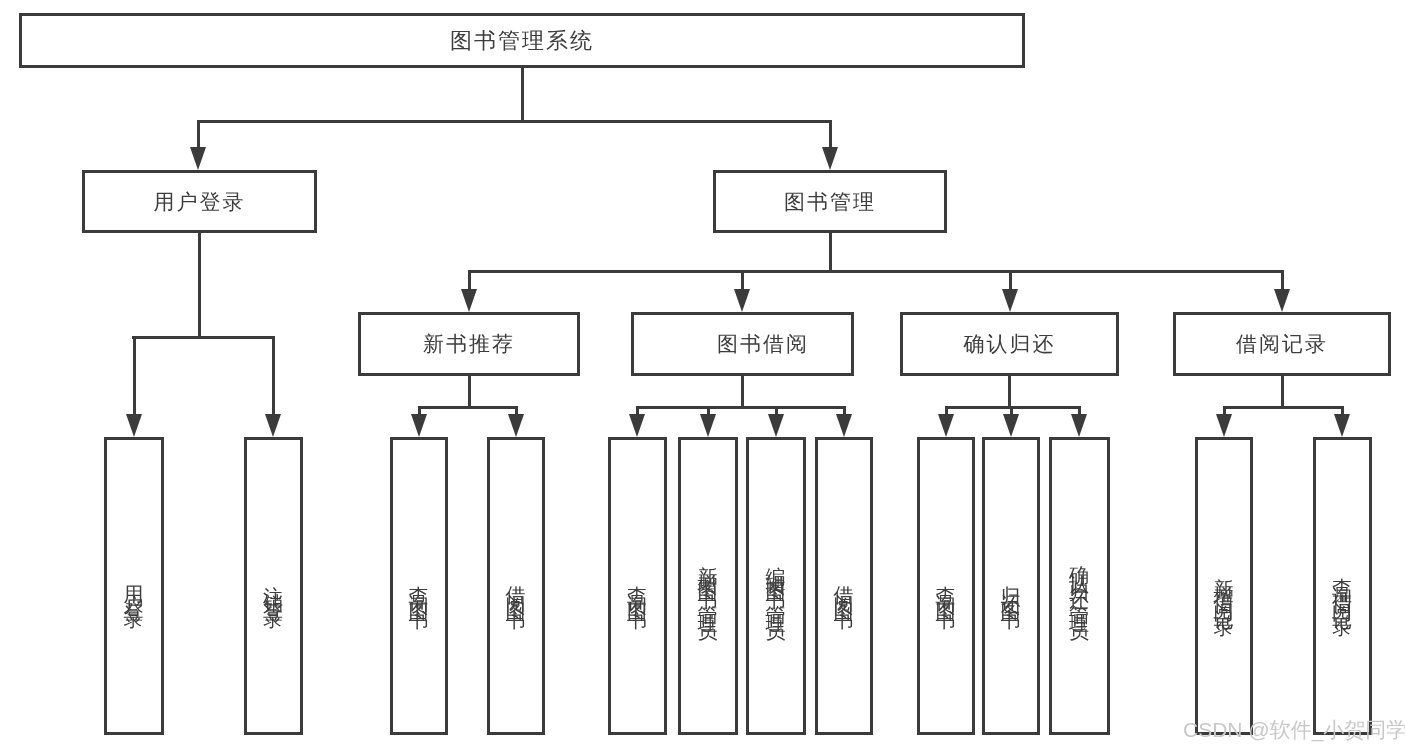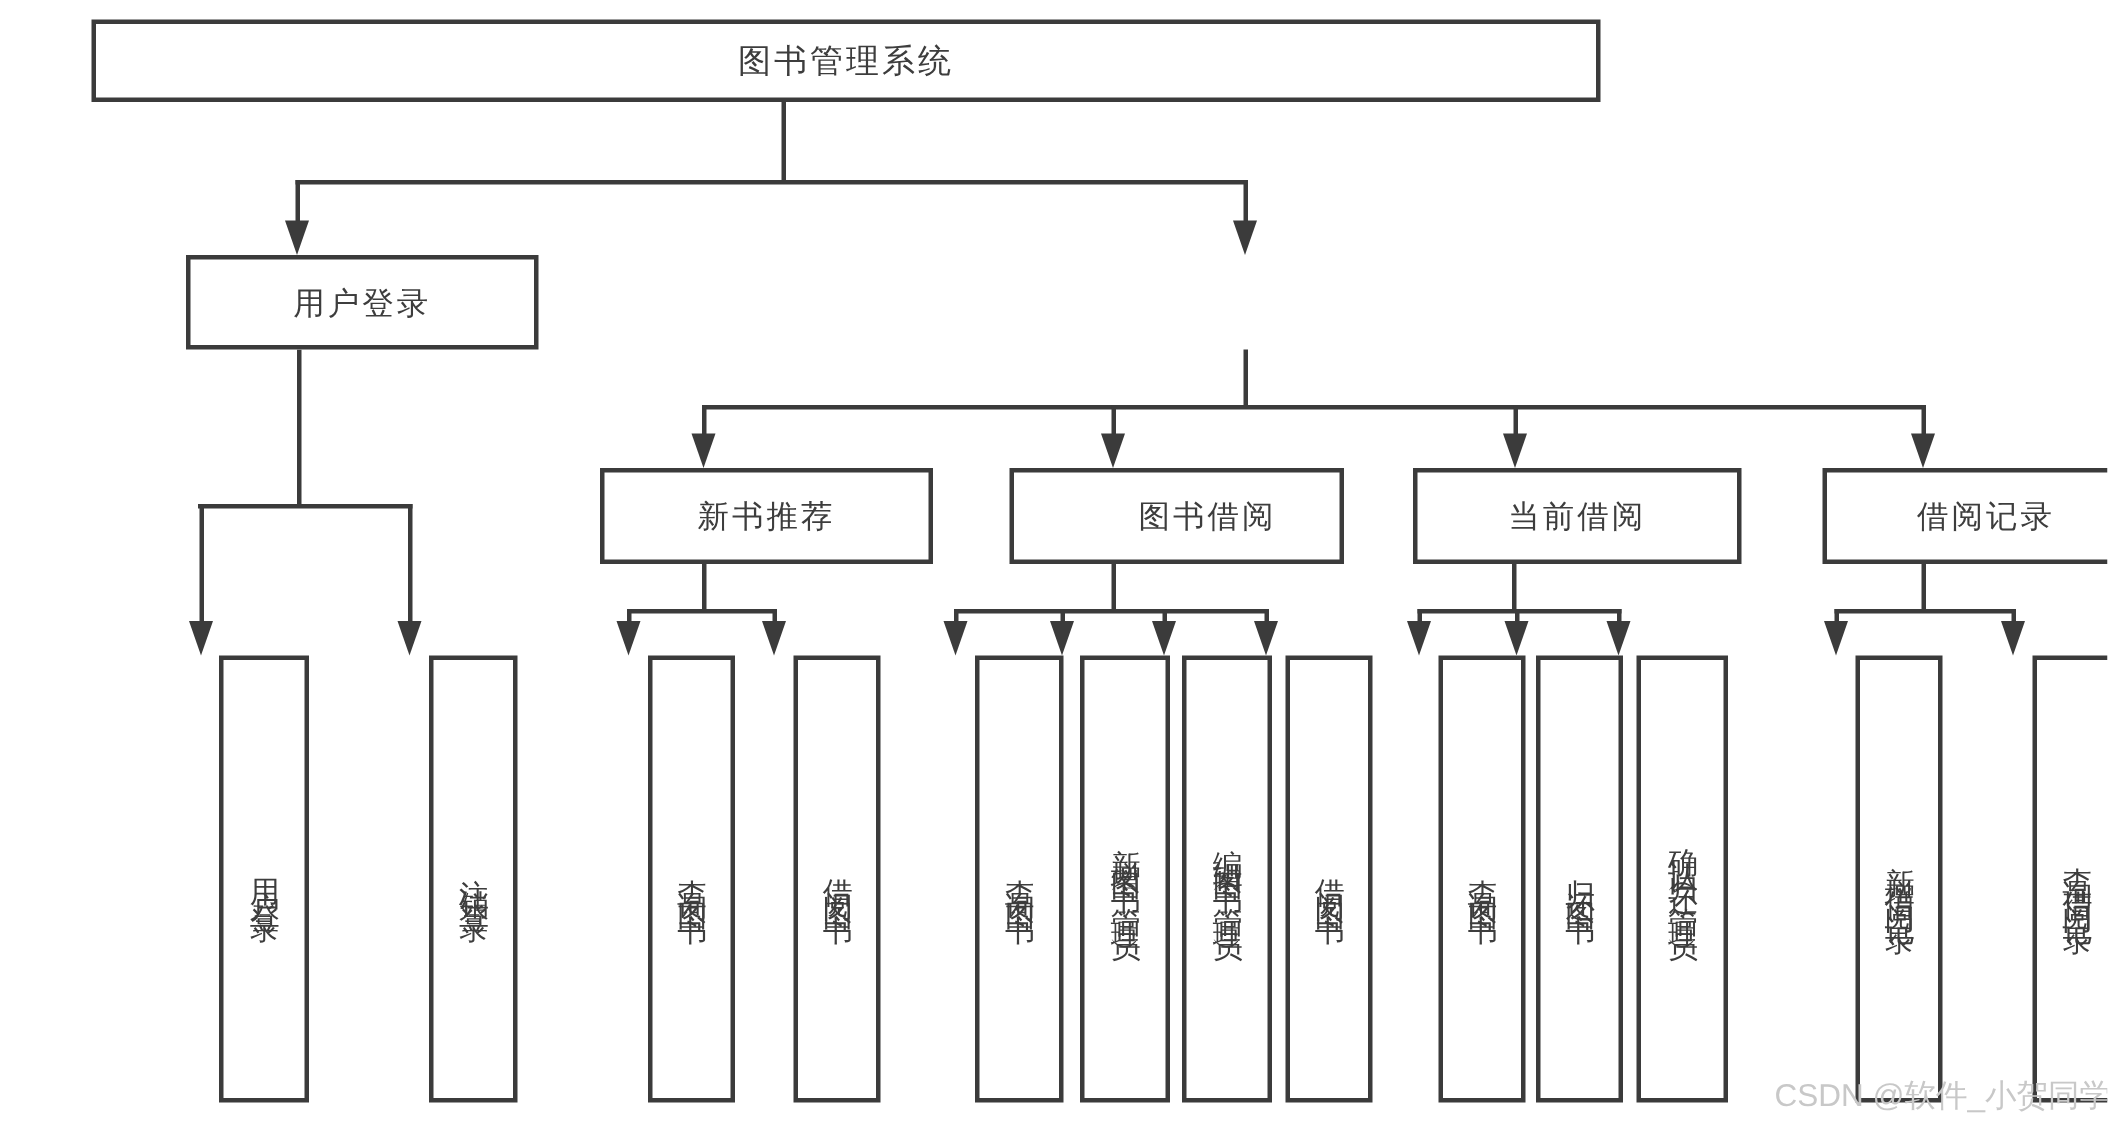--- a/index.html
+++ b/index.html
@@ -20,21 +20,20 @@
   .box{
     position:absolute;
     box-sizing:border-box;
     background:var(--box-bg);
     border:3px solid var(--stroke);
     display:flex;align-items:center;justify-content:center;
     text-align:left;
     font-size:21px;
     letter-spacing:2px;
     z-index:2;
-    margin-left:42px;
   }
   .box.root{font-size:22px;}
   .box.v{
     writing-mode:vertical-rl;
     text-orientation:mixed;
     font-size:20px;
     letter-spacing:8px;
     line-height:1;
     padding:6px 0;
   }
@@ -64,36 +63,37 @@
 <div id="canvas">
 
   <div class="box root" style="left:19px;top:13px;width:1006px;height:55px;">图书管理系统</div>
 
   <div class="vl" style="left:520.5px;top:68px;height:52px;"></div>
   <div class="hl" style="left:196.5px;top:120px;width:635px;"></div>
   <div class="arrow" style="left:190px;top:120px;height:50px;"></div>
   <div class="arrow" style="left:822px;top:120px;height:50px;"></div>
 
   <div class="box" style="left:82px;top:170px;width:235px;height:63px;">用户登录</div>
+  <div class="box" style="left:713px;top:170px;width:234px;height:63px;">图书管理</div>
 
   <div class="vl" style="left:198px;top:233px;height:103px;"></div>
   <div class="hl" style="left:132px;top:336px;width:143px;"></div>
   <div class="arrow" style="left:126px;top:336px;height:101px;"></div>
   <div class="arrow" style="left:265px;top:336px;height:101px;"></div>
 
   <div class="vl" style="left:828.5px;top:233px;height:37px;"></div>
   <div class="hl" style="left:467.5px;top:270px;width:815px;"></div>
   <div class="arrow" style="left:461px;top:270px;height:42px;"></div>
   <div class="arrow" style="left:734px;top:270px;height:42px;"></div>
   <div class="arrow" style="left:1002px;top:270px;height:42px;"></div>
   <div class="arrow" style="left:1274px;top:270px;height:42px;"></div>
 
   <div class="box" style="left:358px;top:312px;width:222px;height:64px;">新书推荐</div>
   <div class="box" style="left:631px;top:312px;width:223px;height:64px;padding-left:41px;">图书借阅</div>
-  <div class="box" style="left:900px;top:312px;width:219px;height:64px;">当前借阅</div>
+  <div class="box" style="left:900px;top:312px;width:219px;height:64px;">确认归还</div>
   <div class="box" style="left:1173px;top:312px;width:218px;height:64px;">借阅记录</div>
 
   <div class="vl" style="left:467.5px;top:376px;height:30px;"></div>
   <div class="hl" style="left:417.5px;top:406px;width:100px;"></div>
   <div class="arrow" style="left:411px;top:406px;height:31px;"></div>
   <div class="arrow" style="left:508px;top:406px;height:31px;"></div>
 
   <div class="vl" style="left:741px;top:376px;height:30px;"></div>
   <div class="hl" style="left:636px;top:406px;width:210px;"></div>
   <div class="arrow" style="left:629px;top:406px;height:31px;"></div>

